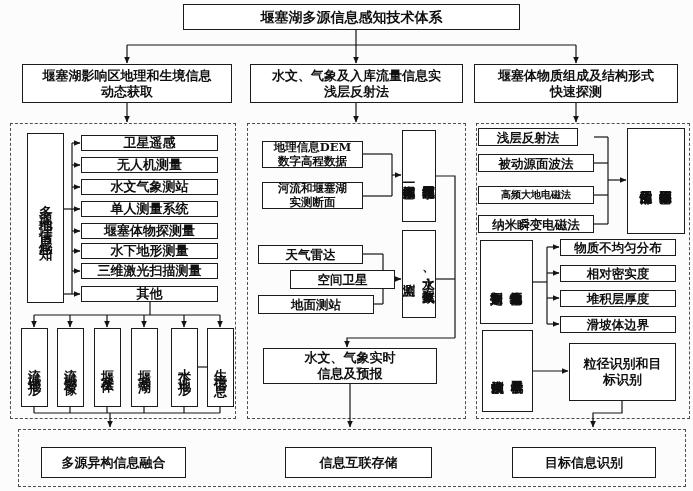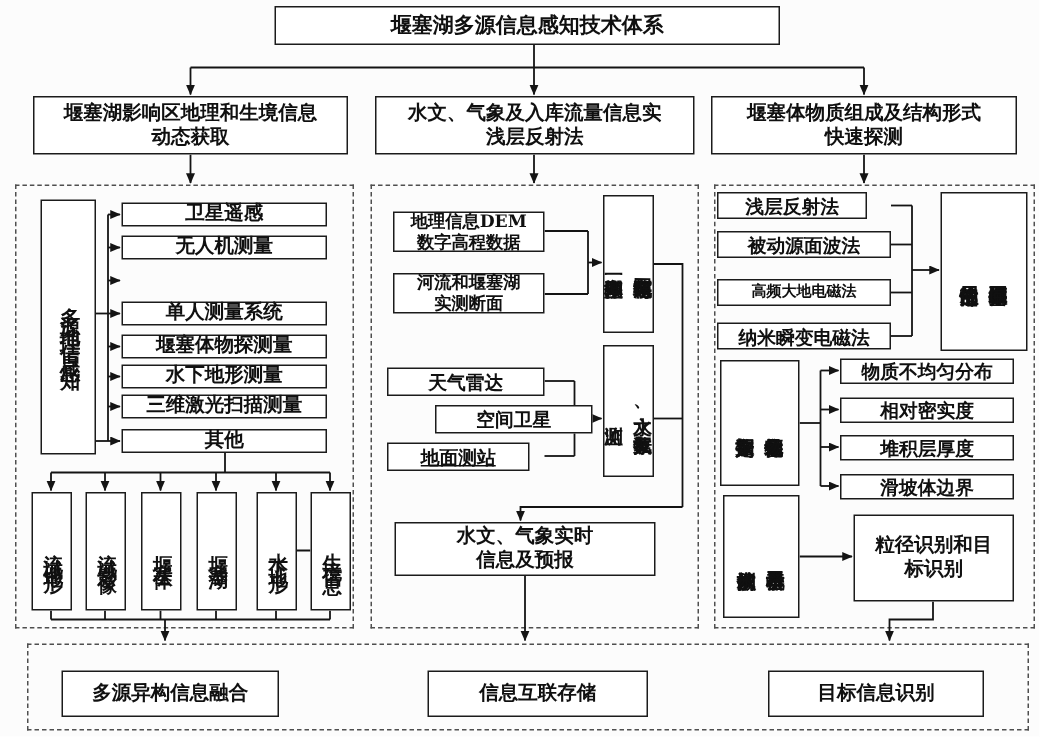--- a/index.html
+++ b/index.html
@@ -117,20 +117,23 @@
     </div>
     <div class="node v1" style="left: 27px; top: 133px; width: 37px; height: 170px;">
       <span style="font-size: 13.5px; letter-spacing: 6px;">多源地理信息感知</span>
     </div>
     <div class="node h" style="left: 81px; top: 135px; width: 137px; height: 16px;">
       <span>卫星遥感</span>
     </div>
     <div class="node h" style="left: 81px; top: 157px; width: 137px; height: 16px;">
       <span>无人机测量</span>
     </div>
+    <div class="node h" style="left: 81px; top: 179px; width: 137px; height: 16px;">
+      <span>水文气象测站</span>
+    </div>
     <div class="node h" style="left: 81px; top: 201px; width: 137px; height: 16px;">
       <span>单人测量系统</span>
     </div>
     <div class="node h" style="left: 81px; top: 223px; width: 137px; height: 16px;">
       <span>堰塞体物探测量</span>
     </div>
     <div class="node h" style="left: 81px; top: 243px; width: 137px; height: 16px;">
       <span>水下地形测量</span>
     </div>
     <div class="node h" style="left: 81px; top: 263px; width: 137px; height: 16px;">
@@ -168,21 +171,21 @@
     <div class="node v2" style="left: 402px; top: 130px; width: 34px; height: 92px;">
       <span>数字化河网与堰
 塞湖一体模型</span>
     </div>
     <div class="node h" style="left: 258px; top: 245px; width: 105px; height: 19px;">
       <span style="font-size: 12.5px;">天气雷达</span>
     </div>
     <div class="node h" style="left: 258px; top: 270px; width: 105px; height: 19px; margin-left: 32px;">
       <span style="font-size: 12.5px;">空间卫星</span>
     </div>
-    <div class="node h" style="left: 258px; top: 295px; width: 95px; height: 19px; text-decoration: underline;">
+    <div class="node h" style="left: 258px; top: 295px; width: 116px; height: 19px;">
       <span style="font-size: 12.5px;">地面测站</span>
     </div>
     <div class="node v2" style="left: 402px; top: 230px; width: 34px; height: 88px;">
       <span>水文、气象数据
 监测</span>
     </div>
     <div class="node h" style="left: 263px; top: 348px; width: 174px; height: 36px;">
       <span>水文、气象实时
 信息及预报</span>
     </div>

